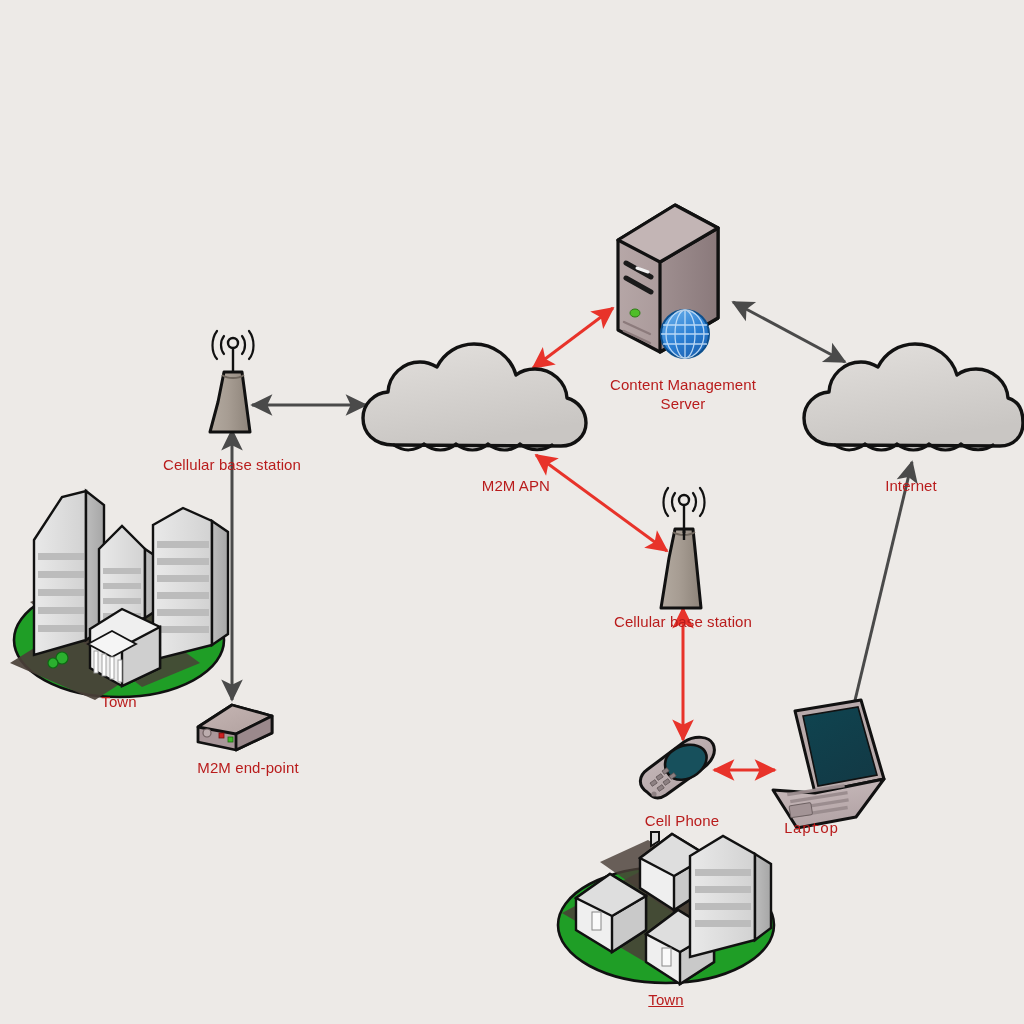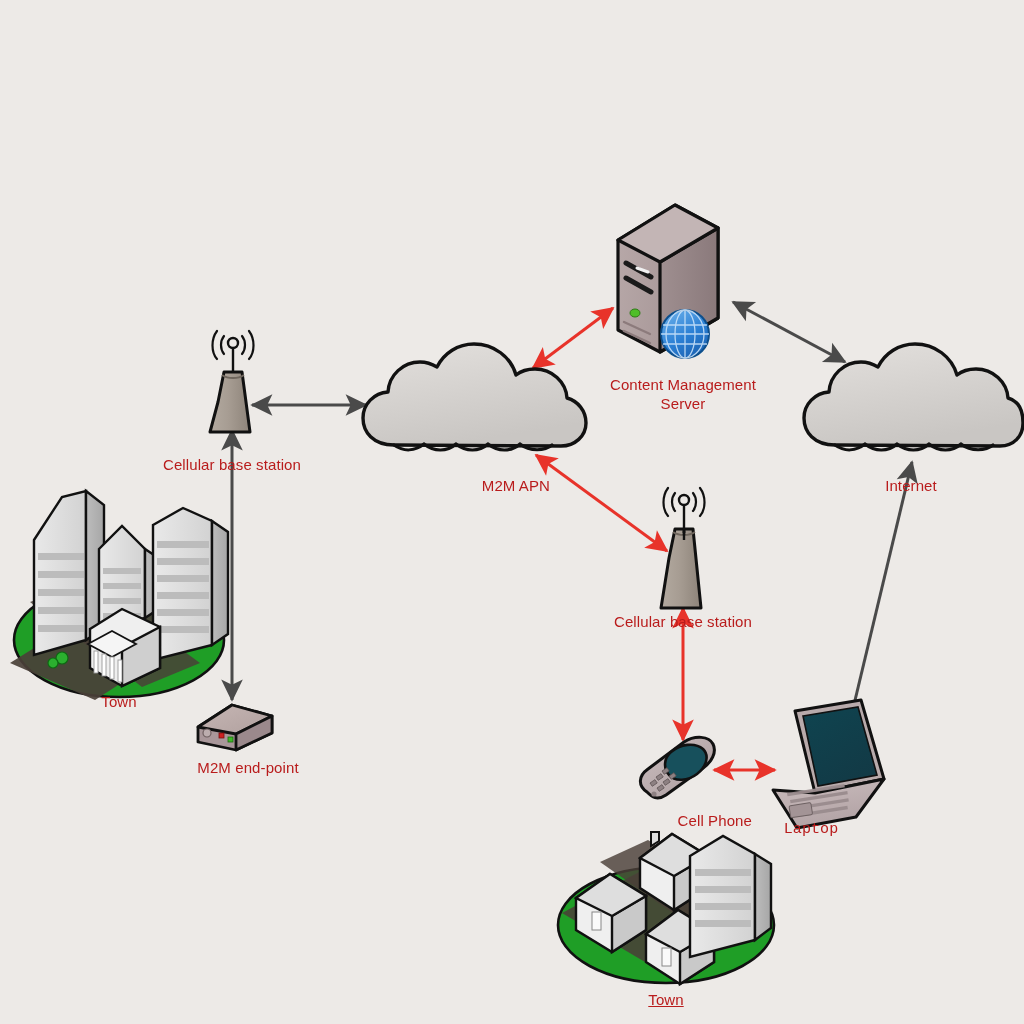--- a/index.html
+++ b/index.html
@@ -338,16 +338,16 @@
 
 <div class="lbl" style="left:583px;top:375px;width:200px;">Content Management
 Server</div>
 <div class="lbl" style="left:390px;top:476px;width:160px;text-align:right;">M2M APN</div>
 <div class="lbl" style="left:841px;top:476px;width:140px;">Internet</div>
 <div class="lbl" style="left:142px;top:455px;width:180px;">Cellular base station</div>
 <div class="lbl" style="left:593px;top:612px;width:180px;">Cellular base station</div>
 <div class="lbl" style="left:49px;top:692px;width:140px;">Town</div>
 <div class="lbl" style="left:596px;top:990px;width:140px;text-decoration:underline;">Town</div>
 <div class="lbl" style="left:168px;top:758px;width:160px;">M2M end-point</div>
-<div class="lbl" style="left:612px;top:811px;width:140px;text-align:right;">Cell Phone</div>
+<div class="lbl" style="left:612px;top:811px;width:140px;">Cell Phone</div>
 <div class="lbl" style="left:751px;top:820px;width:120px;font-family:Liberation Mono, monospace;">Laptop</div>
 
 </div>
 
 </body></html>

